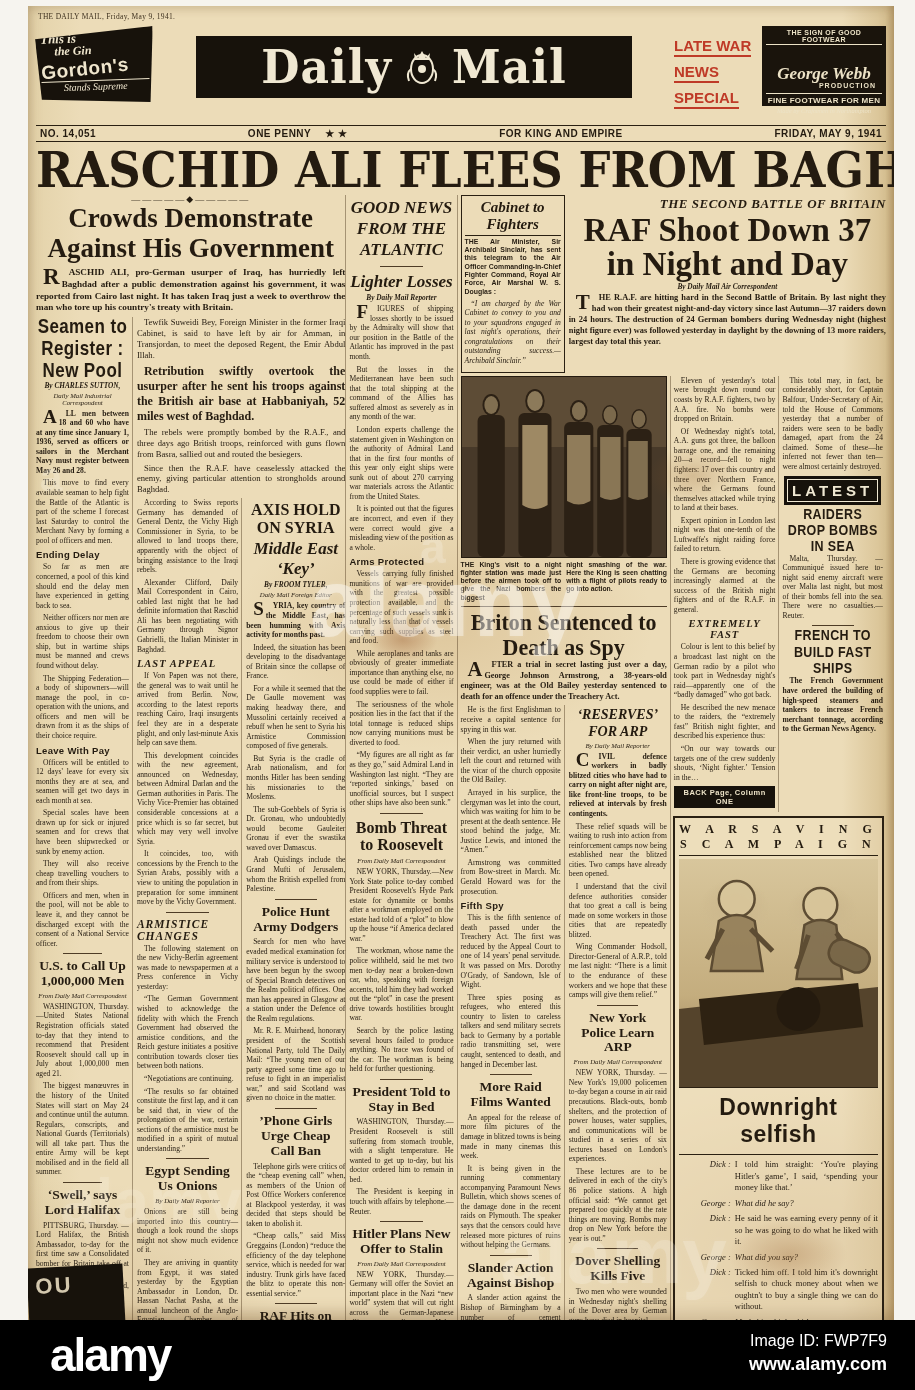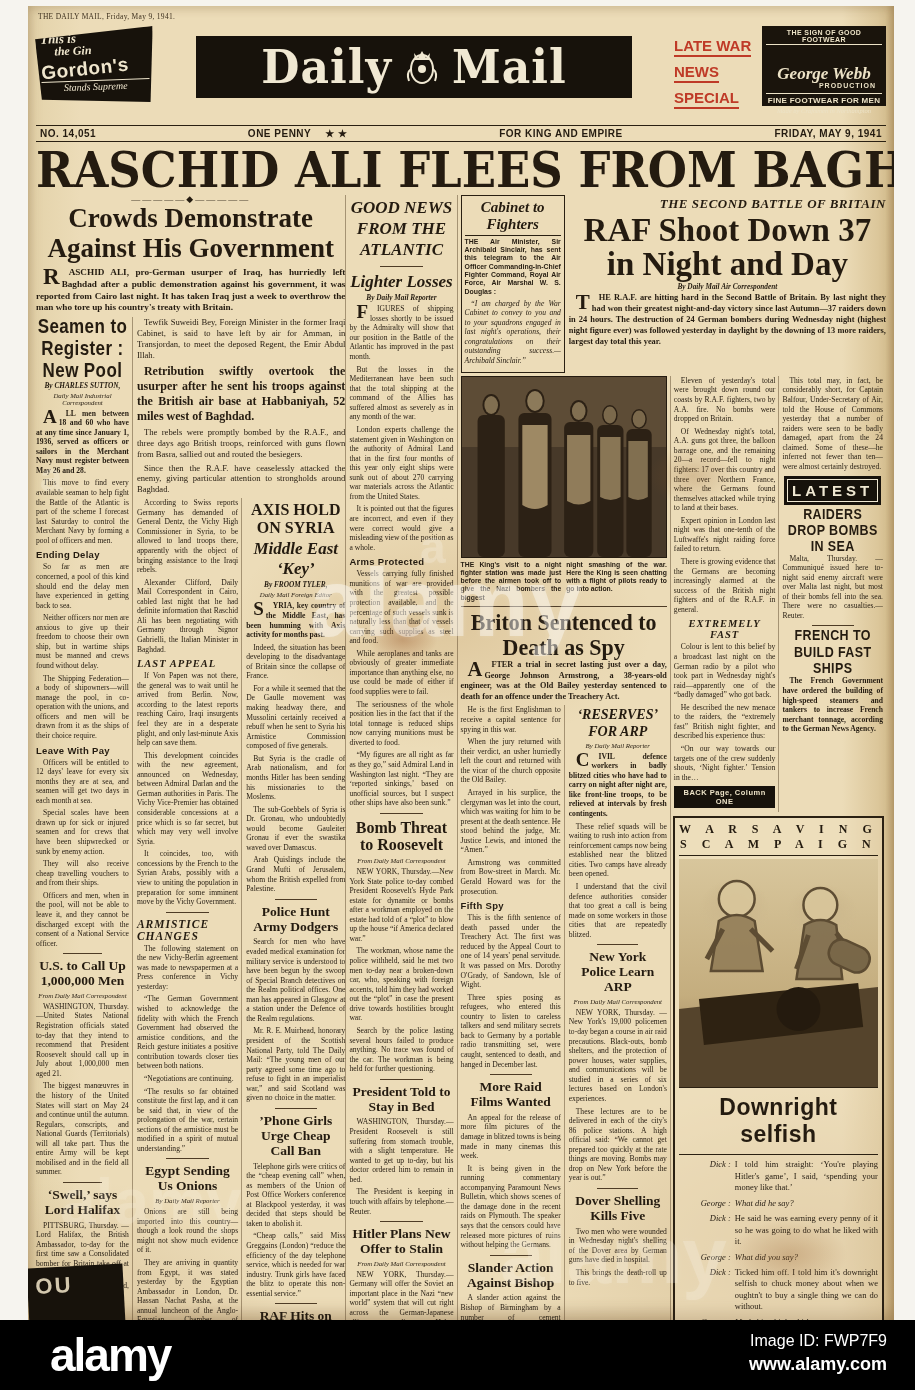--- a/index.html
+++ b/index.html
@@ -425,20 +425,21 @@
 
               </div>
 
               <div class="c6">
                 <h3 class="h-ital" style="font-size:14px">‘RESERVES’ FOR ARP</h3>
                 <div class="byline2">By Daily Mail Reporter</div>
                 <p class="p dc" style="font-weight:bold">CIVIL defence workers in badly blitzed cities who have had to carry on night after night are, like front-line troops, to be relieved at intervals by fresh contingents.</p>
                 <div>
                     <p class="p">These relief squads will be waiting to rush into action from reinforcement camps now being established near the blitzed cities.  Two camps have already been opened.</p>
                     <p class="p">I understand that the civil defence authorities consider that too great a call is being made on some workers in those cities that are repeatedly blitzed.</p>
+                    <p class="p">Wing Commander Hodsoll, Director-General of A.R.P., told me last night: “There is a limit to the endurance of these workers and we hope that these camps will give them relief.”</p>
                   </div>
                 <hr class="rule">
                 <h3 class="h-sec-sm">New York Police Learn ARP</h3>
                 <div class="byline2">From Daily Mail Correspondent</div>
                 <div>
                     <p class="p">NEW YORK, Thursday. — New York's 19,000 policemen to-day began a course in air raid precautions.  Black-outs, bomb shelters, and the protection of power houses, water supplies, and communications will be studied in a series of six lectures based on London's experiences.</p>
                     <p class="p">These lectures are to be delivered in each of the city's 86 police stations.  A high official said: “We cannot get prepared too quickly at the rate things are moving.  Bombs may drop on New York before the year is out.”</p>
                   </div>
                 <hr class="rule">
                 <h3 class="h-sec-sm">Dover Shelling Kills Five</h3>

